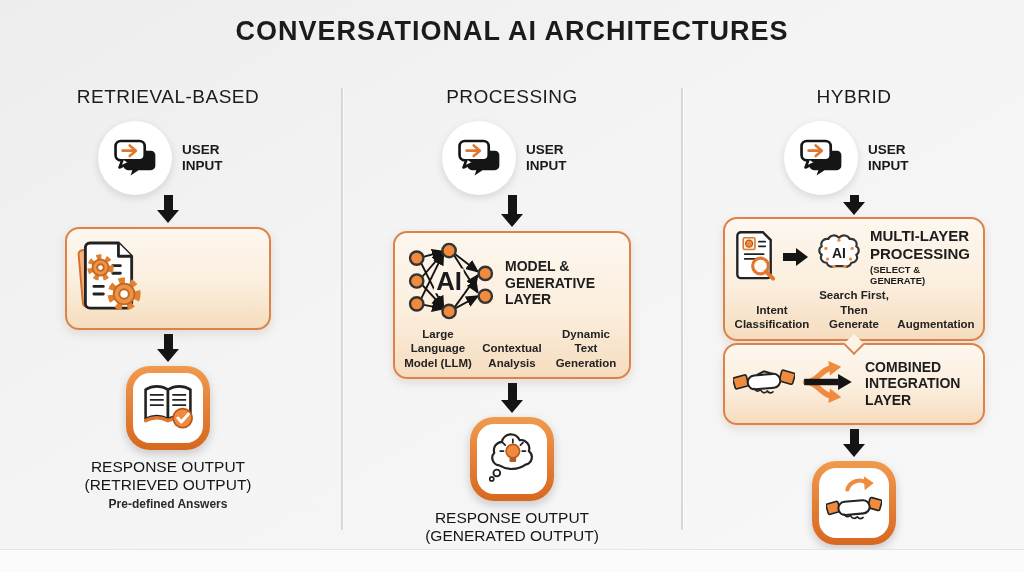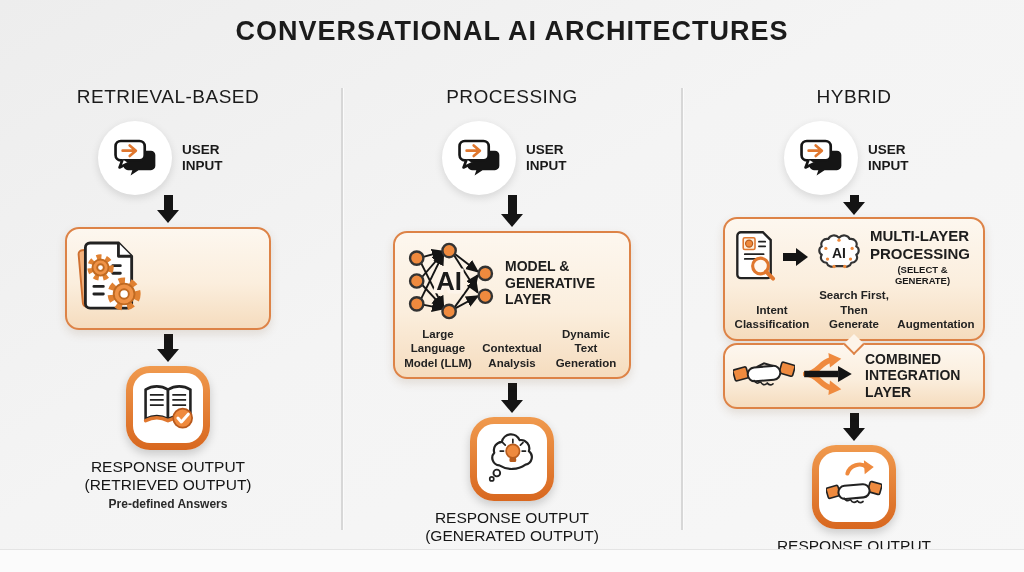--- a/index.html
+++ b/index.html
@@ -30,21 +30,21 @@
 
   .darrow{display:flex;flex-direction:column;align-items:center;}
   .shaft{width:9px;background:#141414;display:block;}
   .head{display:block;width:0;height:0;border-left:11px solid transparent;border-right:11px solid transparent;border-top:13px solid #141414;}
 
   .layer{position:relative;border-radius:14px;border:2px solid #dd8347;
     background:linear-gradient(180deg,#fdf7ef 0%,#fbeedd 55%,#f5dcbe 100%);
     box-shadow:0 4px 10px rgba(120,80,40,.15);padding:8px 8px 7px;box-sizing:border-box;}
   .l-top{display:flex;align-items:center;gap:6px;}
   .l-title{font-weight:800;font-size:14px;line-height:1.18;text-align:left;color:#1d1d1d;}
-  .l-sub{font-weight:800;font-size:9.5px;margin-top:2px;text-align:center;}
+  .l-sub{font-weight:800;font-size:9.5px;margin-top:2px;}
   .l-items{display:flex;justify-content:space-between;align-items:flex-end;gap:4px;margin-top:2px;}
   .l-item{font-size:11.5px;font-weight:600;line-height:1.25;text-align:center;flex:1;color:#222;
     display:flex;flex-direction:column;align-items:center;gap:2px;}
 
   .rarrow{display:inline-flex;align-items:center;}
   .rshaft{width:13px;height:8px;background:#141414;display:block;}
   .rhead{display:block;width:0;height:0;border-top:9px solid transparent;border-bottom:9px solid transparent;border-left:12px solid #141414;}
 
   .notch{position:absolute;top:-8px;left:50%;width:13px;height:13px;background:#fdf4e9;
     transform:translateX(-50%) rotate(45deg);border-right:2px solid #dd8347;border-bottom:2px solid #dd8347;}
@@ -294,21 +294,21 @@
         </div>
       <div class="l-item">
           <span>Search First, Then Generate</span>
         </div>
       <div class="l-item">
           <span>Augmentation</span>
         </div>
     </div>
   </div>
 
-  <div class="layer m2" style="width:262px;padding:6px 8px">
+  <div class="layer m2" style="width:262px;padding:14px 8px">
     <div class="notch"></div>
     <div class="l-top">
       <span>
         <svg width="62" height="38" viewBox="0 0 76 46">
           <rect x="1" y="16" width="17" height="14" rx="2" fill="#ef8a3e" stroke="#222" stroke-width="2" transform="rotate(-16 9 23)"></rect>
           <rect x="58" y="10" width="17" height="14" rx="2" fill="#ef8a3e" stroke="#222" stroke-width="2" transform="rotate(16 66 17)"></rect>
           <rect x="18" y="14" width="40" height="17" rx="8.5" fill="#ffffff" stroke="#222" stroke-width="2.5" transform="rotate(-5 38 22)"></rect>
           <path d="M26,31 q3,5 7,2 M34,33 q3,5 7,2 M42,34 q3,4 7,1" fill="none" stroke="#222" stroke-width="2" stroke-linecap="round"></path>
           <path d="M30,14 l8,-4 10,3" fill="none" stroke="#222" stroke-width="2.5" stroke-linecap="round"></path>
         </svg>

